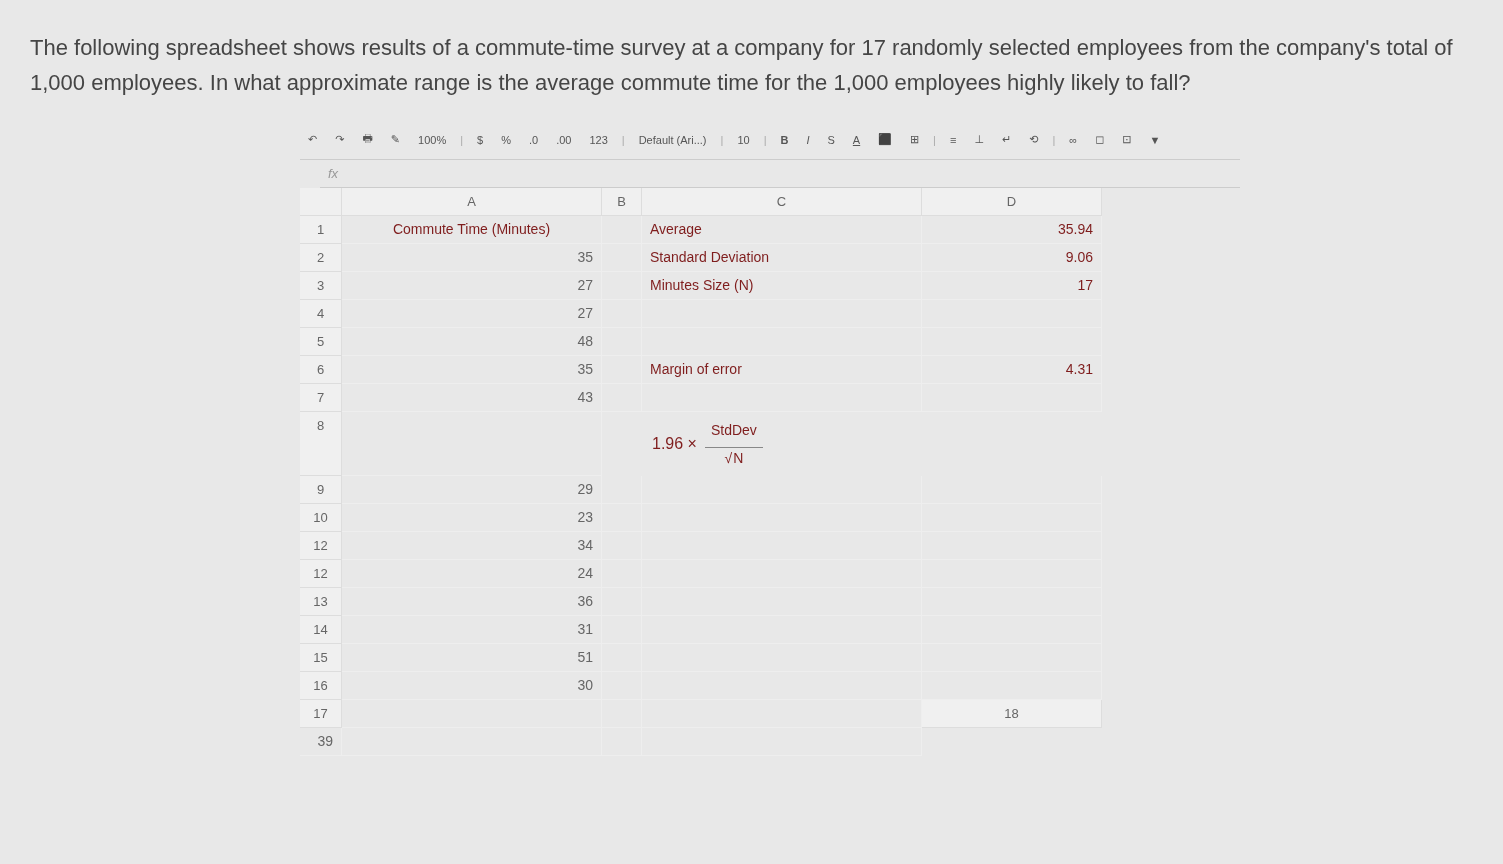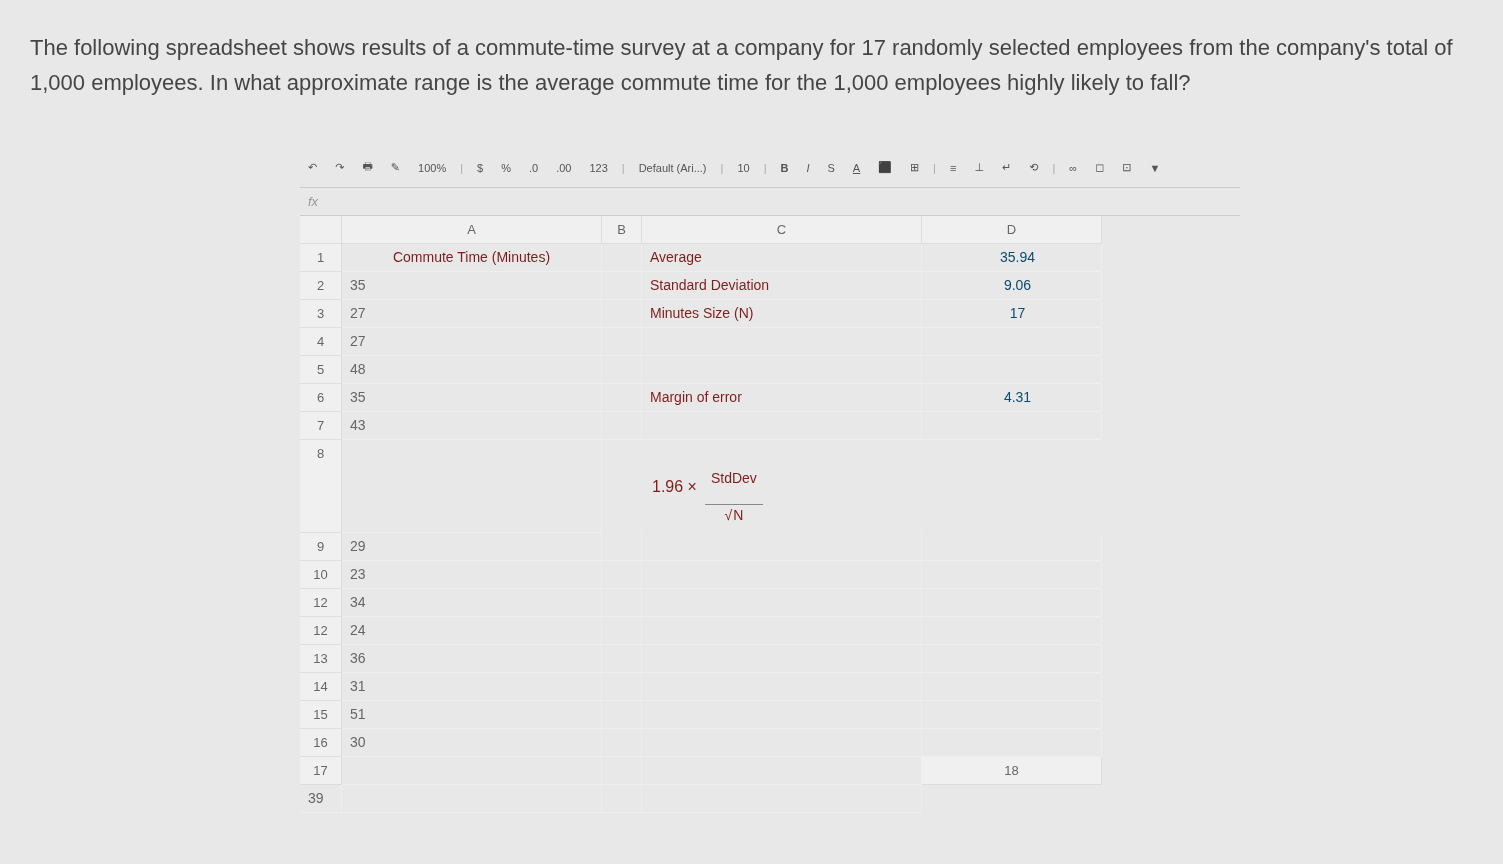--- a/index.html
+++ b/index.html
@@ -8,21 +8,21 @@
       background: #e8e8e8;
       width: 1503px;
       height: 864px;
       padding: 30px 20px;
       color: #333;
     }
     .question {
       font-size: 22px;
       color: #454545;
       line-height: 1.6;
-      margin-bottom: 48px;
+      margin-bottom: 20px;
       padding: 0 10px;
     }
     .spreadsheet-area {
       margin-left: 280px;
       width: 940px;
     }
     .toolbar {
       display: flex;
       align-items: center;
       gap: 10px;
@@ -37,20 +37,21 @@
       font-size: 11px;
       color: #555;
     }
     .toolbar-sep { color: #aaa; }
     .formula-bar {
       padding: 6px 8px;
       font-size: 13px;
       color: #999;
       font-style: italic;
       border-bottom: 1px solid #ccc;
+      margin-left: 20px;
     }
     .sheet {
       display: grid;
       grid-template-columns: 42px 260px 40px 280px 180px;
       font-size: 14px;
     }
     .col-header, .row-header {
       background: #f0f0f0;
       text-align: center;
       padding: 6px 4px;
@@ -67,40 +68,40 @@
     }
     .cell {
       padding: 5px 8px;
       border-right: 1px solid #eee;
       border-bottom: 1px solid #eee;
       min-height: 28px;
       color: #555;
     }
     .cell.bold { font-weight: normal; color: #7f1d1d; }
     .cell.center { text-align: center; }
-    .cell.num { text-align: left; color: #666; }
-    .cell.val { text-align: center; padding-left: 20px; color: #0c4a6e; }
+    .cell.num { text-align: right; color: #666; }
+    .cell.val { text-align: right; padding-left: 20px; color: #7f1d1d; }
     .formula-cell {
       grid-column: 4 / span 2;
       padding: 10px;
       text-align: center;
       font-size: 16px;
       color: #7f1d1d;
       display: flex;
       align-items: center;
       justify-content: flex-start;
       gap: 8px;
     }
     .frac {
       display: inline-flex;
       flex-direction: column;
       align-items: center;
       font-size: 14px;
     }
-    .frac-top { border-bottom: 1px solid #888; padding: 0 6px 18px; margin-top: 20px; }
+    .frac-top { border-bottom: 1px solid #888; padding: 0 6px 9px; }
     .frac-bot { padding: 2px 6px 0; }
     .sqrt::before { content: "√"; margin-right: 1px; }
   </style>
 </head>
 <body>
 
 <div class="question">The following spreadsheet shows results of a commute-time survey at a company for 17 randomly selected employees from the company's total of 1,000 employees. In what approximate range is the average commute time for the 1,000 employees highly likely to fall?</div>
 
 <div class="spreadsheet-area">
 

